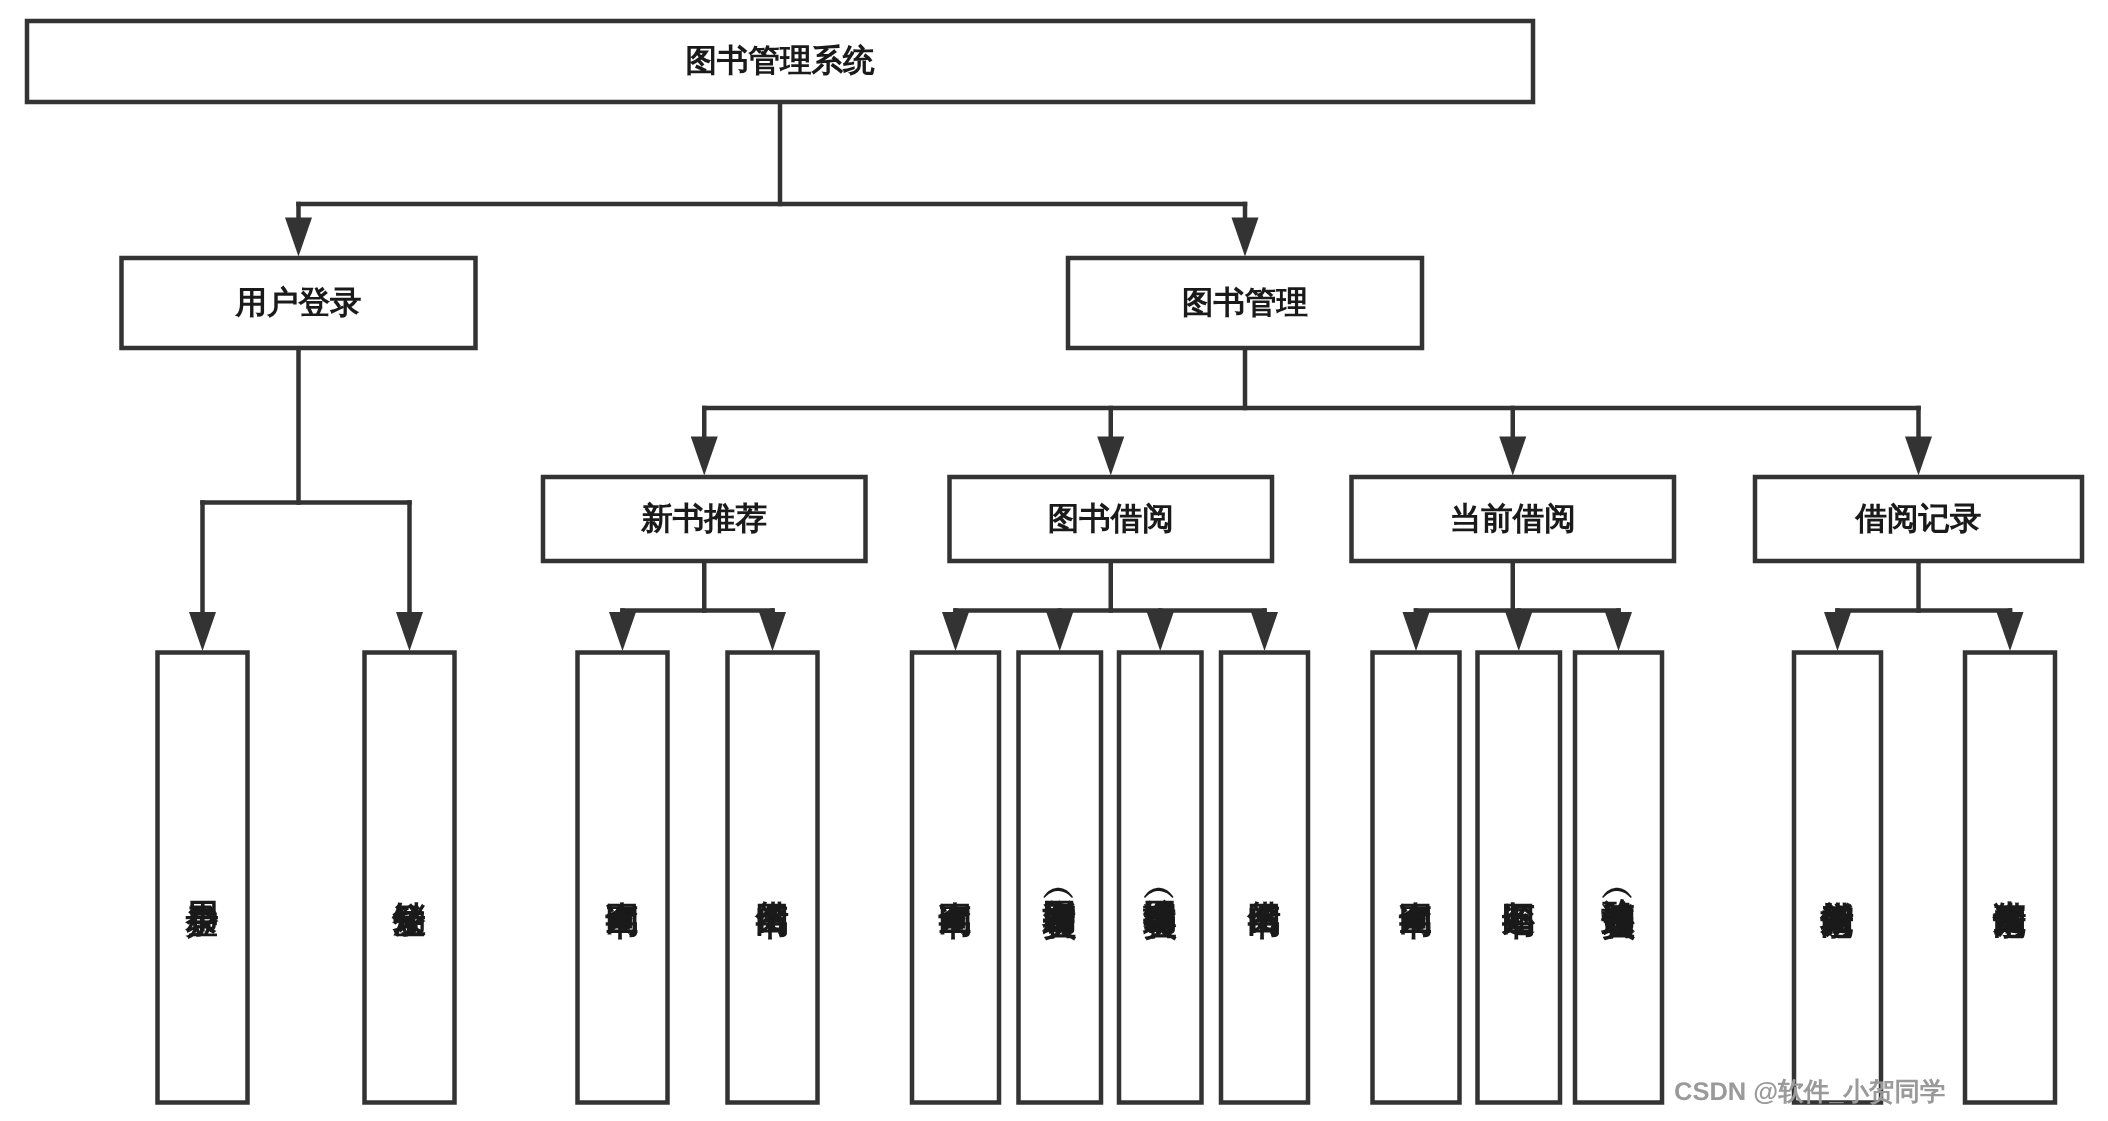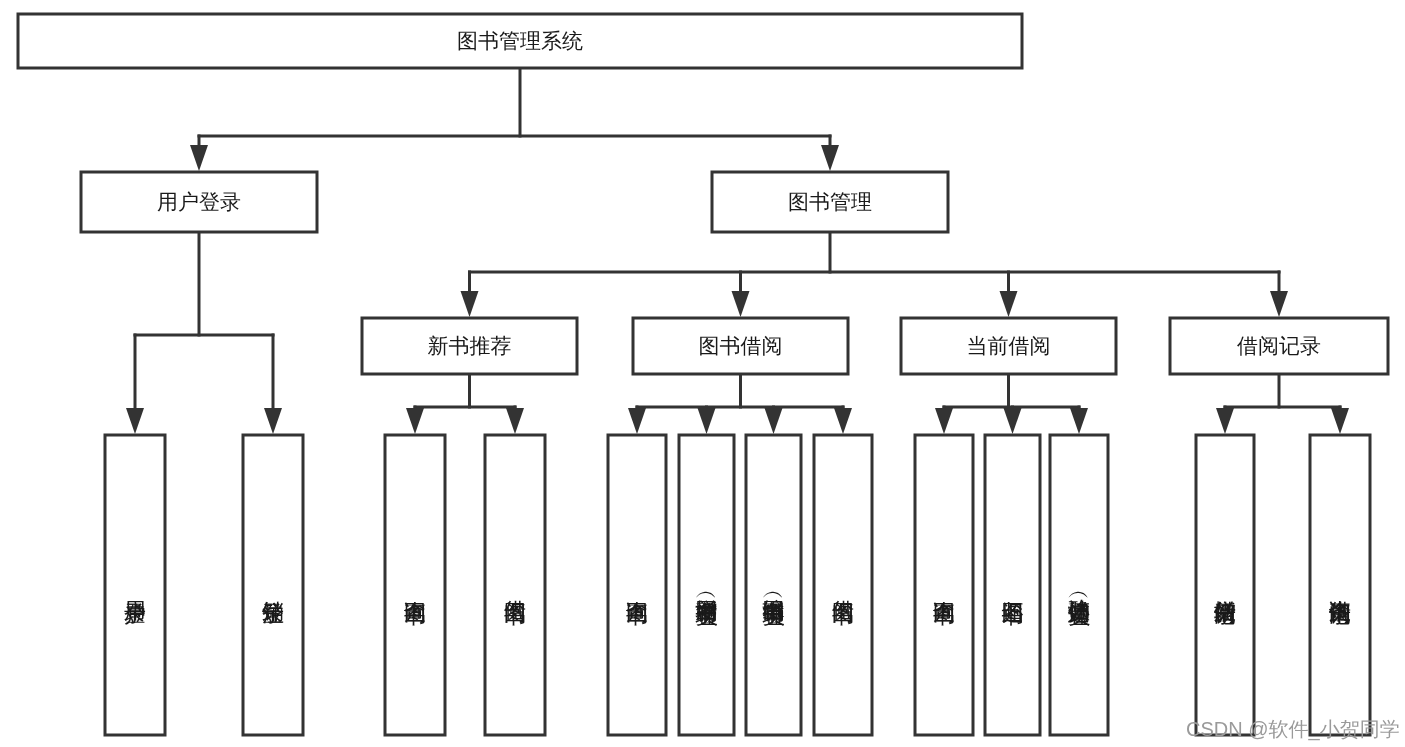--- a/index.html
+++ b/index.html
@@ -11,20 +11,21 @@
     width: 1405px;
     height: 747px;
     font-family: "Liberation Sans", "DejaVu Sans", sans-serif;
     overflow: hidden;
     position: relative;
   }
   #diagram-root {
     position: relative;
     width: 1195px;
     height: 747px;
+    font-weight: bold;
   }
   svg#tree-svg {
     position: absolute;
     top: 0;
     left: 0;
     width: 1405px;
     height: 747px;
   }
   .node-box {
     fill: #ffffff;
@@ -59,24 +60,24 @@
     letter-spacing: 1px;
     display: flex;
     align-items: center;
     justify-content: center;
     text-align: center;
     white-space: nowrap;
     pointer-events: none;
   }
   .watermark {
     position: absolute;
-    left: 1186px;
+    left: 1116px;
     top: 716px;
     font-family: "Liberation Sans", "DejaVu Sans", sans-serif;
-    font-size: 20px;
+    font-size: 17px;
     color: #9a9a9a;
     white-space: nowrap;
   }
 </style>
 </head>
 <body>
 
 <div id="diagram-root">
 
   <svg id="tree-svg" viewBox="0 0 1405 747">

